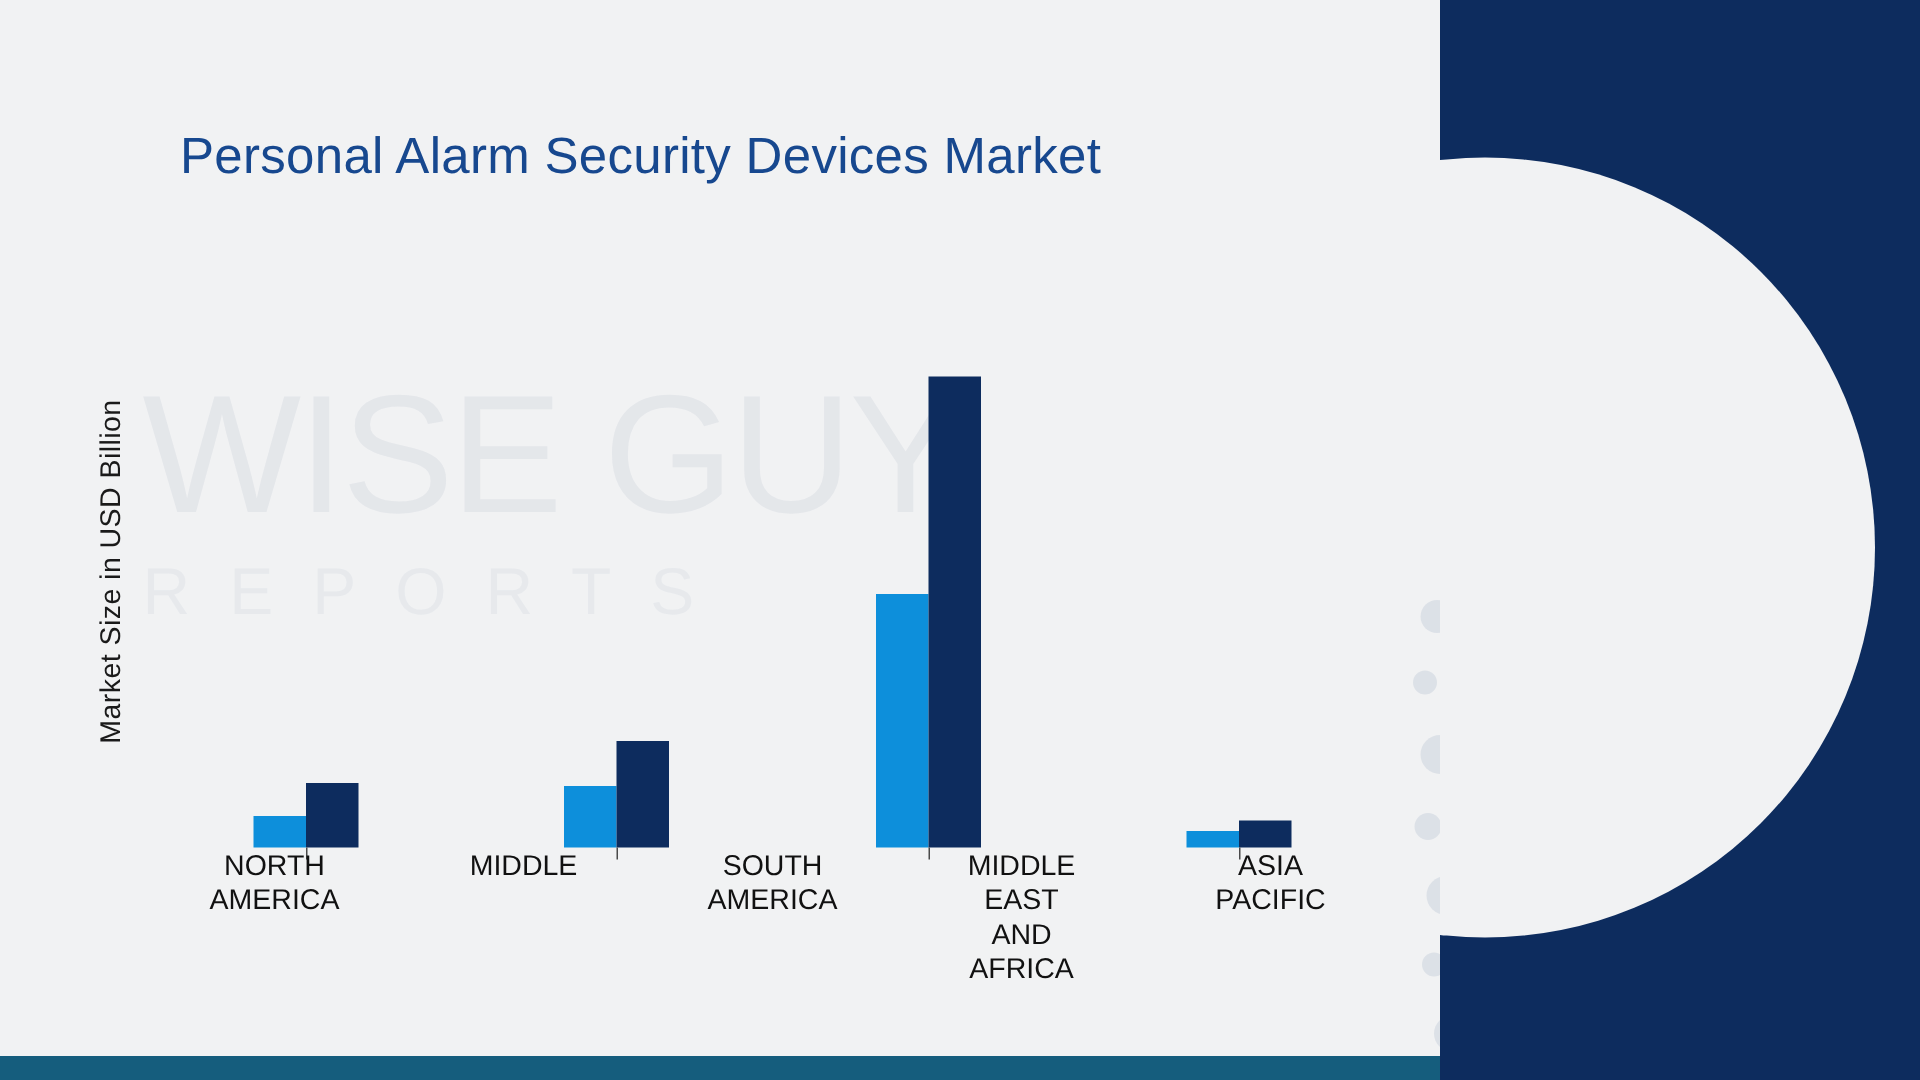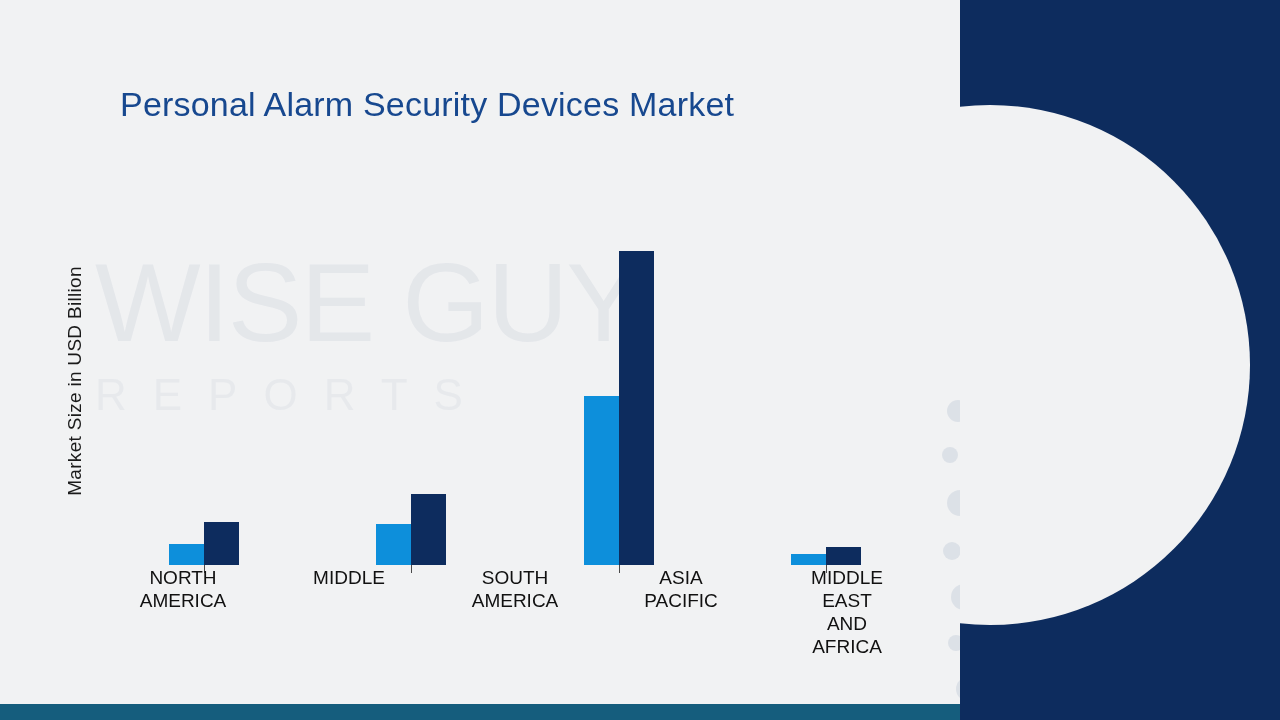--- a/index.html
+++ b/index.html
@@ -157,26 +157,26 @@
         </div>
       </div>
   </div>
 
   <div class="xlabels" id="xlabels">
       <div class="xlabel" style="white-space: pre-line;">NORTH
 AMERICA</div>
       <div class="xlabel" style="white-space: pre-line;">MIDDLE</div>
       <div class="xlabel" style="white-space: pre-line;">SOUTH
 AMERICA</div>
-      <div class="xlabel" style="white-space: pre-line;">ASIA
-PACIFIC</div>
       <div class="xlabel" style="white-space: pre-line;">MIDDLE
 EAST
 AND
 AFRICA</div>
+      <div class="xlabel" style="white-space: pre-line;">ASIA
+PACIFIC</div>
     </div>
 
   <div class="bottom-strip"></div>
 
   <div class="right-panel">
     <div class="panel-head"></div>
     <div class="panel-circle"></div>
 
   </div>
 

